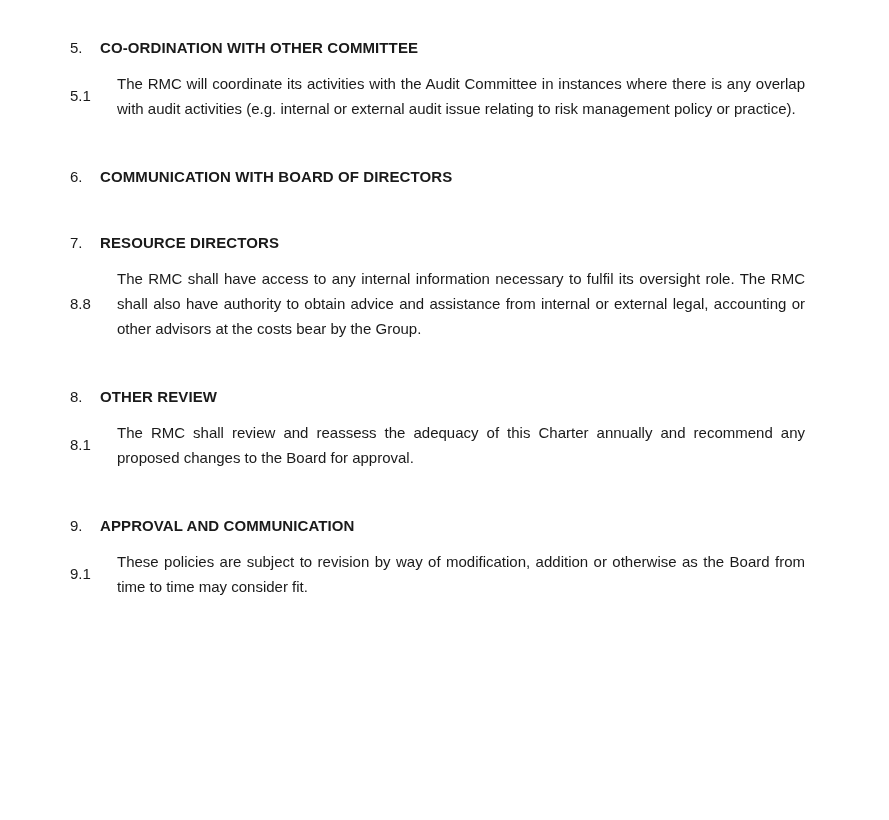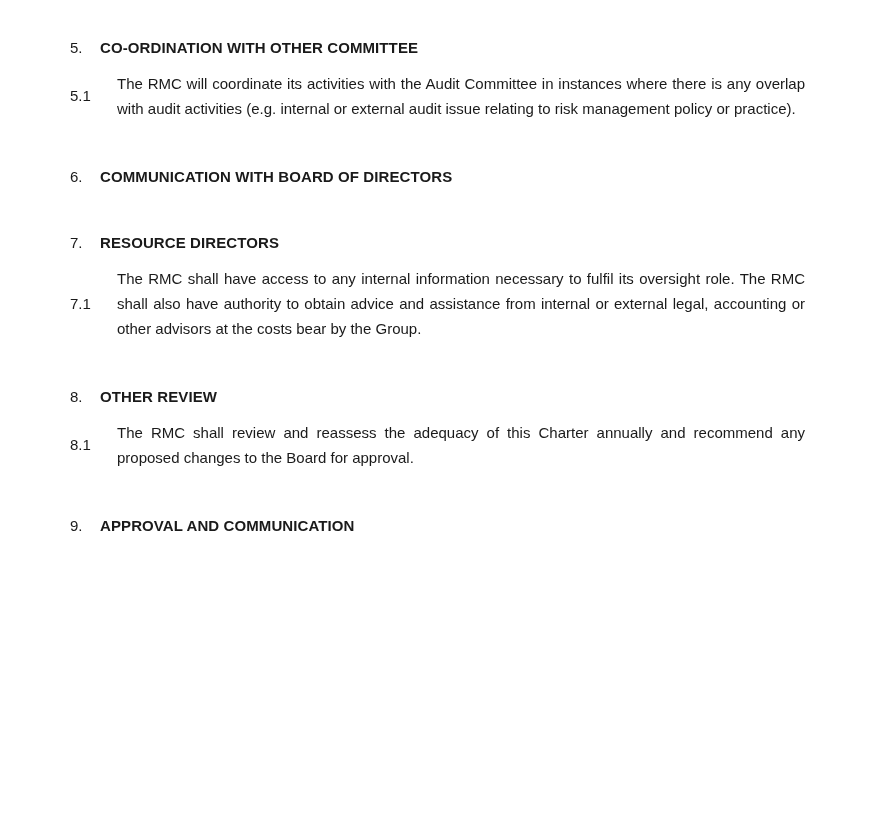--- a/index.html
+++ b/index.html
@@ -88,36 +88,40 @@
       <h2 class="section-heading">COMMUNICATION WITH BOARD OF DIRECTORS</h2>
     </div>
   </section>
 
   <section class="doc-section">
     <div class="heading-row">
       <span class="section-num">7.</span>
       <h2 class="section-heading">RESOURCE DIRECTORS</h2>
     </div>
     <div class="para-row">
-      <span class="para-num">7.1</span>
+      <span class="para-num">8.8</span>
       <p class="para-text">The RMC shall have access to any internal information necessary to fulfil its oversight role. The RMC shall also have authority to obtain advice and assistance from internal or external legal, accounting or other advisors at the costs bear by the Group.</p>
     </div>
   </section>
 
   <section class="doc-section">
     <div class="heading-row">
       <span class="section-num">8.</span>
       <h2 class="section-heading">OTHER REVIEW</h2>
     </div>
     <div class="para-row">
       <span class="para-num">8.1</span>
       <p class="para-text">The RMC shall review and reassess the adequacy of this Charter annually and recommend any proposed changes to the Board for approval.</p>
     </div>
   </section>
 
   <section class="doc-section">
     <div class="heading-row">
       <span class="section-num">9.</span>
       <h2 class="section-heading">APPROVAL AND COMMUNICATION</h2>
     </div>
+    <div class="para-row">
+      <span class="para-num">9.1</span>
+      <p class="para-text">These policies are subject to revision by way of modification, addition or otherwise as the Board from time to time may consider fit.</p>
+    </div>
   </section>
 
 </div>
 
 </body></html>

